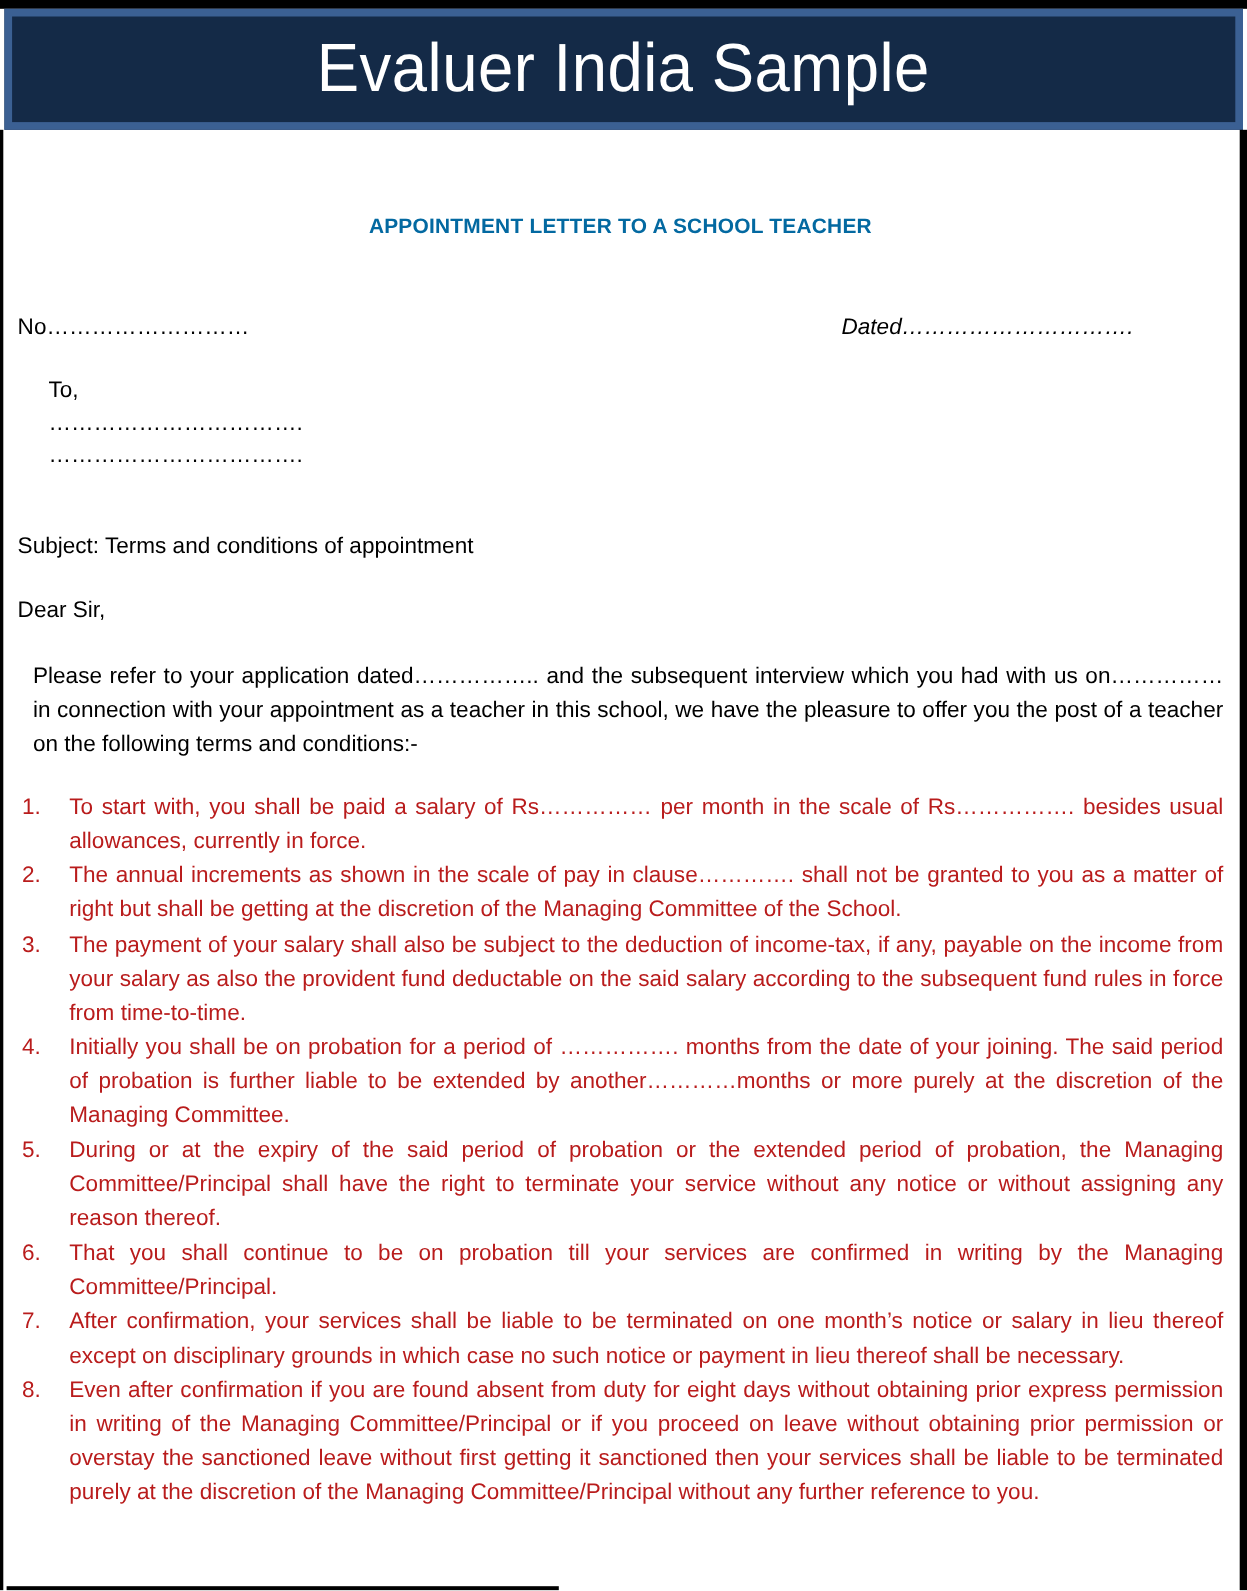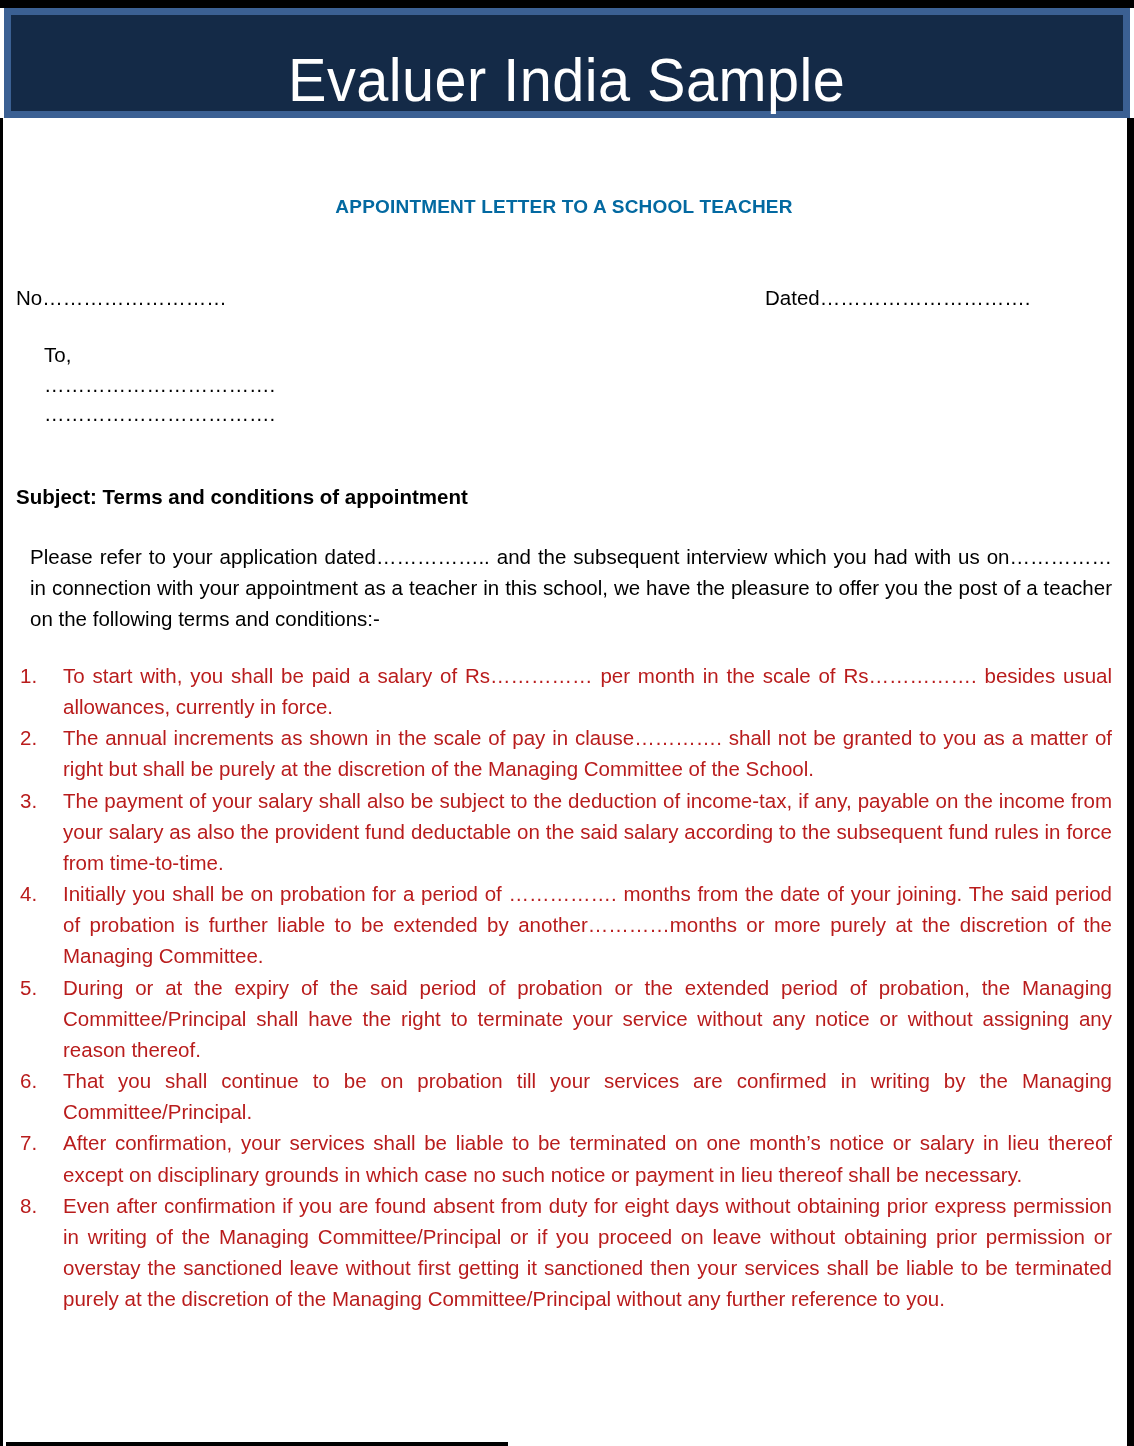--- a/index.html
+++ b/index.html
@@ -32,21 +32,21 @@
   .banner {
     position: absolute;
     top: 8px;
     left: 4px;
     width: 1126px;
     height: 110px;
     box-sizing: border-box;
     background: #142a47;
     border: 7px solid #3b6093;
     display: flex;
-    align-items: flex-end;
+    align-items: center;
     justify-content: center;
   }
   .banner-title {
     color: #ffffff;
     font-family: "Liberation Sans Narrow", "Liberation Sans", "DejaVu Sans", sans-serif;
     font-size: 62px;
     font-weight: 400;
     letter-spacing: 0.5px;
     line-height: 1;
     transform: scaleX(0.93);
@@ -104,35 +104,36 @@
     position: absolute;
     left: 0;
     top: 0;
     white-space: nowrap;
   }
   .field-dated {
     position: absolute;
     left: 749px;
     top: 0;
     white-space: nowrap;
+    font-style: italic;
   }
 
   .to-block {
     margin-top: 24px;
     font-size: 20.5px;
     line-height: 1.44;
     color: #000;
     margin-left: 28px;
   }
   .to-block div { white-space: nowrap; }
 
   .subject {
     margin-top: 56px;
     font-size: 20.5px;
-    font-weight: bold;
+    font-weight: normal;
     color: #000;
   }
 
   .salutation {
     margin-top: 34px;
     font-size: 20.5px;
     color: #000;
   }
 
   .intro {
@@ -197,26 +198,27 @@
     </div>
 
     <div class="to-block">
       <div>To,</div>
       <div>…………………………….</div>
       <div>…………………………….</div>
     </div>
 
     <div class="subject">Subject: Terms and conditions of appointment</div>
 
+    <div class="salutation">Dear Sir,</div>
 
     <div class="intro">Please refer to your application dated…………….. and the subsequent interview which you had with us on…………… in connection with your appointment as a teacher in this school, we have the pleasure to offer you the post of a teacher on the following terms and conditions:-</div>
 
     <ol class="terms">
       <li>To start with, you shall be paid a salary of Rs…………… per month in the scale of Rs……………. besides usual allowances, currently in force.</li>
-      <li>The annual increments as shown in the scale of pay in clause…………. shall not be granted to you as a matter of right but shall be purely at the discretion of the Managing Committee of the School.</li>
+      <li>The annual increments as shown in the scale of pay in clause…………. shall not be granted to you as a matter of right but shall be getting at the discretion of the Managing Committee of the School.</li>
       <li>The payment of your salary shall also be subject to the deduction of income-tax, if any, payable on the income from your salary as also the provident fund deductable on the said salary according to the subsequent fund rules in force from time-to-time.</li>
       <li>Initially you shall be on probation for a period of ……………. months from the date of your joining.  The said period of probation is further liable to be extended by another…………months or more purely at the discretion of the Managing Committee.</li>
       <li>During or at the expiry of the said period of probation or the extended period of probation, the Managing Committee/Principal shall have the right to terminate your service without any notice or without assigning any reason thereof.</li>
       <li>That you shall continue to be on probation till your services are confirmed in writing by the Managing Committee/Principal.</li>
       <li>After confirmation, your services shall be liable to be terminated on one month’s notice or salary in lieu thereof except on disciplinary grounds in which case no such notice or payment in lieu thereof shall be necessary.</li>
       <li>Even after confirmation if you are found absent from duty for eight days without obtaining prior express permission in writing of the Managing Committee/Principal or if you proceed on leave without obtaining prior permission or overstay the sanctioned leave without first getting it sanctioned then your services shall be liable to be terminated purely at the discretion of the Managing Committee/Principal without any further reference to you.</li>
     </ol>
 
   </div>
 </div>

